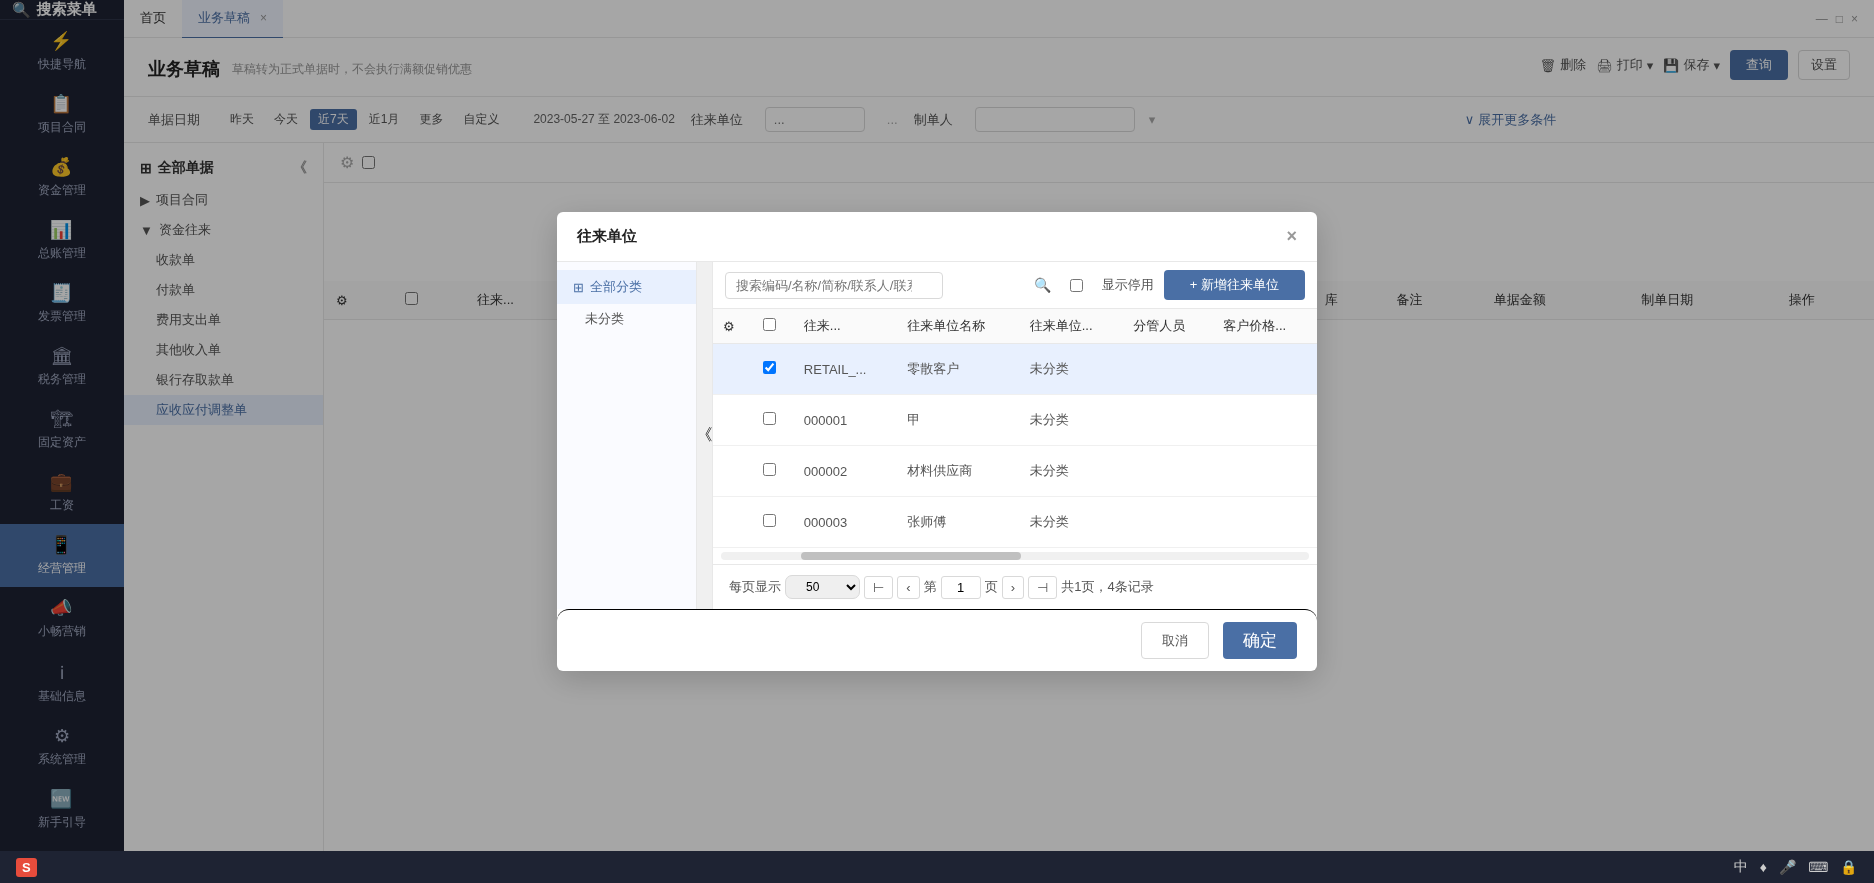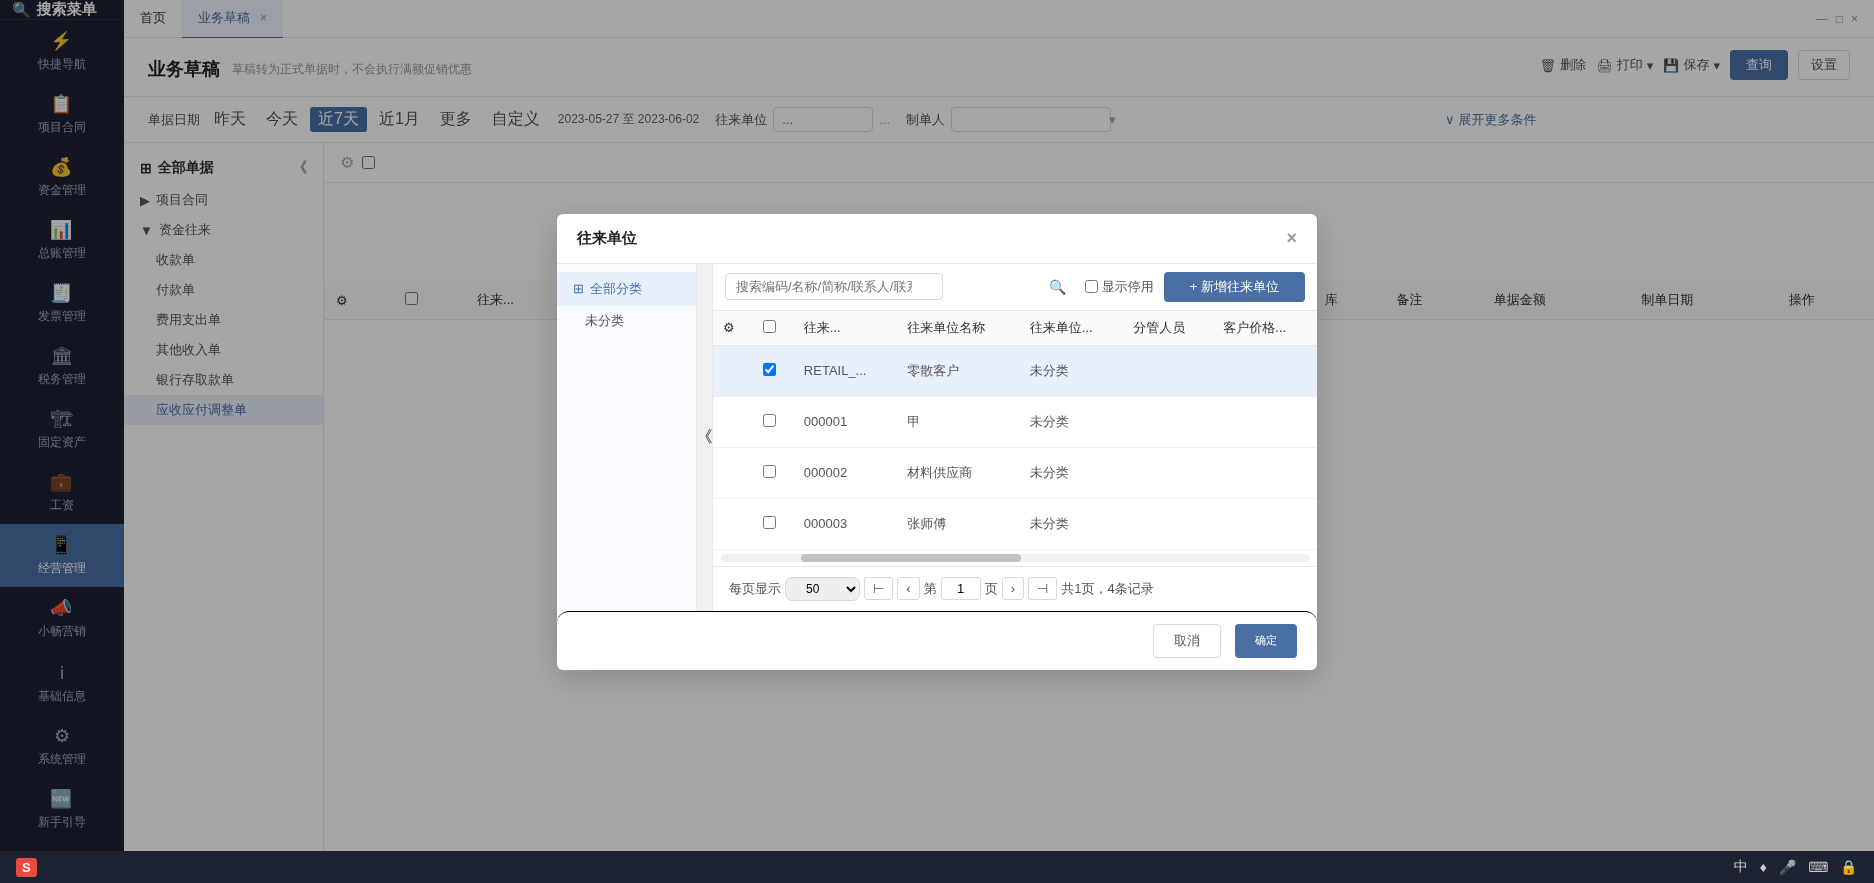--- a/index.html
+++ b/index.html
@@ -156,30 +156,30 @@
       padding: 10px 24px;
       display: flex;
       align-items: center;
       gap: 16px;
       border-bottom: 1px solid #e8e8e8;
       flex-wrap: wrap;
     }
     .filter-group {
       display: flex;
       align-items: center;
-      gap: 6px;
+      gap: 22px;
       font-size: 13px;
       color: #333;
     }
     .filter-label { color: #555; white-space: nowrap; }
     .date-tabs { display: flex; gap: 4px; }
     .date-tab {
       padding: 2px 8px;
       border-radius: 3px;
-      font-size: 16px;
+      font-size: 12px;
       color: #555;
       cursor: pointer;
     }
     .date-tab.active {
       background: #4a6fa5;
       color: #fff;
     }
     .date-range { font-size: 12px; color: #666; margin-left: 4px; }
     .filter-input {
       border: 1px solid #d9d9d9;
@@ -377,21 +377,21 @@
       position: absolute;
       right: 8px;
       top: 50%;
       transform: translateY(-50%);
       color: #aaa;
       font-size: 14px;
     }
     .checkbox-label {
       display: flex;
       align-items: center;
-      gap: 4px;
+      gap: 19px;
       font-size: 13px;
       color: #555;
       cursor: pointer;
       justify-content: flex-end;
     }
     .btn-add {
       background: #4a6fa5;
       color: #fff;
       border: none;
       border-radius: 4px;
@@ -488,21 +488,21 @@
       padding: 7px 20px;
       font-size: 13px;
       cursor: pointer;
     }
     .btn-confirm {
       background: #4a6fa5;
       color: #fff;
       border: none;
       border-radius: 4px;
       padding: 7px 20px;
-      font-size: 11px;
+      font-size: 17px;
       cursor: pointer;
     }
 
     
     .taskbar {
       position: fixed;
       bottom: 0;
       left: 0;
       right: 0;
       height: 32px;

